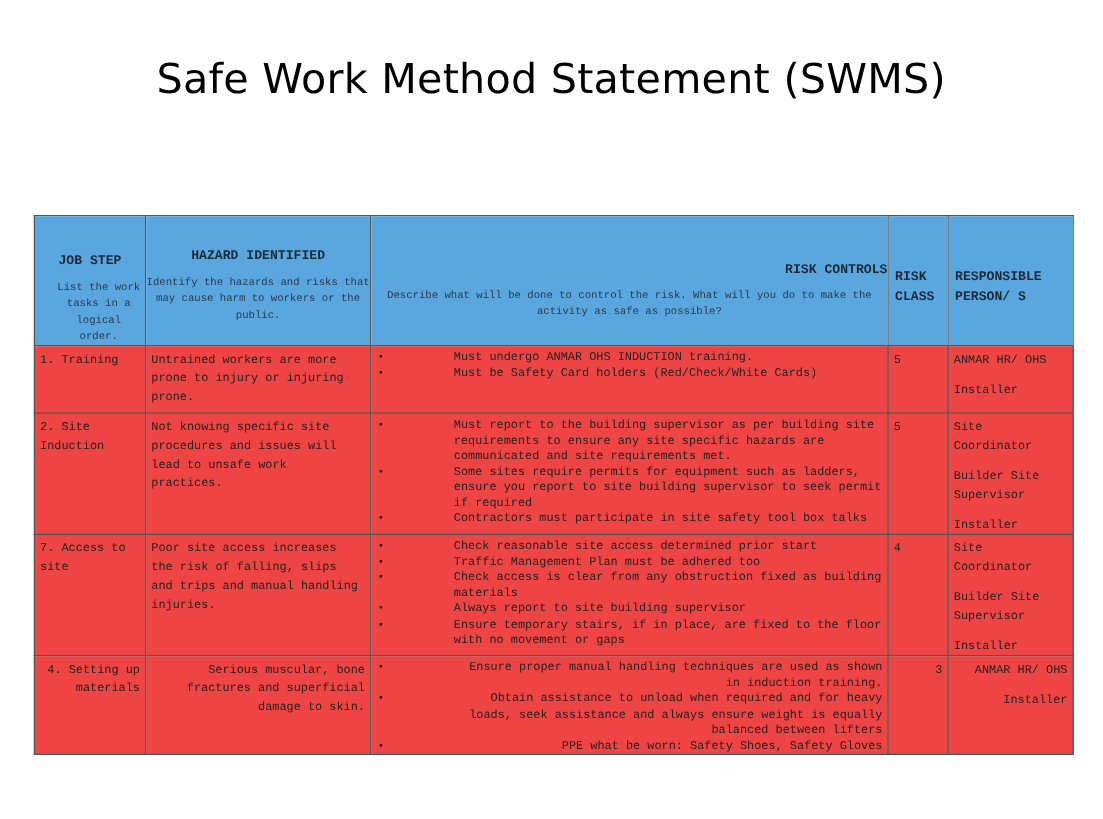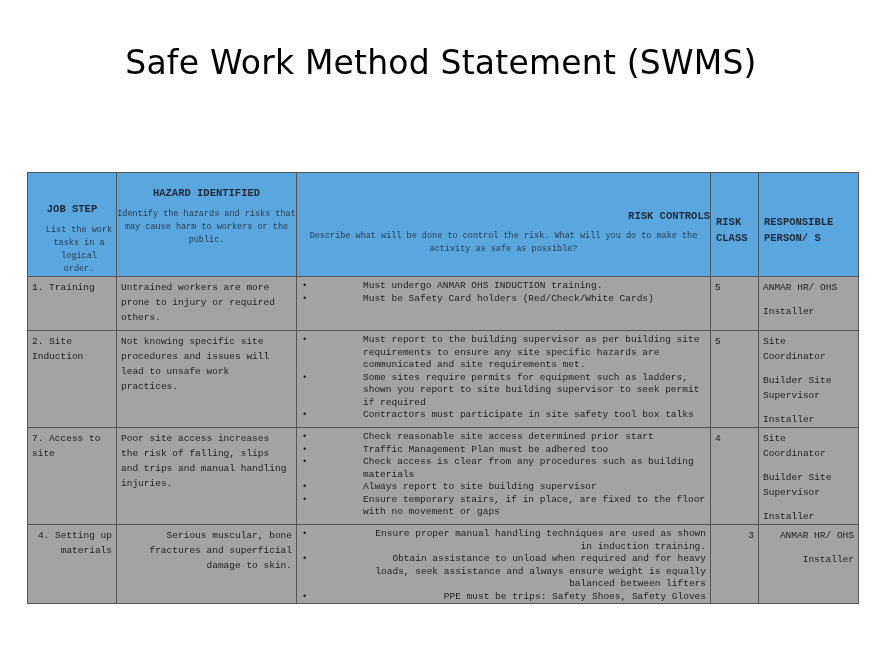--- a/index.html
+++ b/index.html
@@ -19,26 +19,26 @@
   }
   table.swms td, table.swms th {
     border: 1px solid #555; vertical-align: top; padding: 0;
   }
   th { background: #5aa7e0; color: #1d2a38; font-weight: normal; }
   .hcell { height: 89px; position: relative; }
   .hc-title { font-weight: bold; font-size: 10.5px; text-align: center; }
   .hc-sub { font-size: 8.5px; text-align: center; color: #2b3b4c; line-height: 13px; }
   .col-job .hc-title { padding-top: 30px; }
   .col-job .hc-sub { padding-top: 9px; padding-left:16px; padding-right:2px; }
-  .col-haz .hc-title { padding-top: 14px; }
+  .col-haz .hc-title { padding-top: 26px; }
   .col-haz .hc-sub { padding-top: 9px; }
   .col-ctrl .hc-title { padding-top: 37px; text-align: right; }
   .col-ctrl .hc-sub { padding-top: 8px; }
   .col-risk .hc-title, .col-resp .hc-title { text-align: left; padding-left: 5px; padding-top: 41px; line-height: 16px; }
-  td { background: #a3a3a3; font-size: 9.5px; line-height: 15px; }
+  td { background: #ef4444; font-size: 9.5px; line-height: 15px; }
   .cell-pad { padding: 3px 4px 0 4px; }
   ul.controls { margin: 0; padding: 3px 4px 0 22px; list-style: none; }
   ul.controls li { position: relative; line-height: 12.5px; padding-left: 44px; }
   ul.controls li::before { content: "\2022"; position: absolute; left: -17px; top: 0; font-size: 9px; }
   .resp-line { display: block; }
   .resp-gap { height: 9px; }
   tr.r1 td { height: 53px; }
   tr.r2 td { height: 92px; }
   tr.r3 td { height: 91px; }
   tr.r4 td { height: 55px; text-align: right; }
@@ -84,21 +84,21 @@
       </th>
     </tr>
   </thead>
   <tbody>
 
     <tr class="r1">
       <td>
           <div class="cell-pad">1. Training</div>
         </td>
       <td>
-          <div class="cell-pad">Untrained workers are more prone to injury or required others.</div>
+          <div class="cell-pad">Untrained workers are more prone to injury or injuring prone.</div>
         </td>
       <td>
         <ul class="controls">
           <li>Must undergo ANMAR OHS INDUCTION training.</li>
           <li>Must be Safety Card holders (Red/Check/White Cards)</li>
         </ul>
       </td>
       <td>
           <div class="cell-pad">5</div>
         </td>
@@ -114,21 +114,21 @@
     <tr class="r2">
       <td>
           <div class="cell-pad">2. Site Induction</div>
         </td>
       <td>
           <div class="cell-pad">Not knowing specific site procedures and issues will lead to unsafe work practices.</div>
         </td>
       <td>
         <ul class="controls">
           <li>Must report to the building supervisor as per building site requirements to ensure any site specific hazards are communicated and site requirements met.</li>
-          <li>Some sites require permits for equipment such as ladders, shown you report to site building supervisor to seek permit if required</li>
+          <li>Some sites require permits for equipment such as ladders, ensure you report to site building supervisor to seek permit if required</li>
           <li>Contractors must participate in site safety tool box talks</li>
         </ul>
       </td>
       <td>
           <div class="cell-pad">5</div>
         </td>
       <td>
         <div class="cell-pad">
           <span class="resp-line">Site Coordinator</span>
           <div class="resp-gap"></div>
@@ -143,21 +143,21 @@
       <td>
           <div class="cell-pad">7. Access to site</div>
         </td>
       <td>
           <div class="cell-pad">Poor site access increases the risk of falling, slips and trips and manual handling injuries.</div>
         </td>
       <td>
         <ul class="controls">
           <li>Check reasonable site access determined prior start</li>
           <li>Traffic Management Plan must be adhered too</li>
-          <li>Check access is clear from any procedures such as building materials</li>
+          <li>Check access is clear from any obstruction fixed as building materials</li>
           <li>Always report to site building supervisor</li>
           <li>Ensure temporary stairs, if in place, are fixed to the floor with no movement or gaps</li>
         </ul>
       </td>
       <td>
           <div class="cell-pad">4</div>
         </td>
       <td>
         <div class="cell-pad">
           <span class="resp-line">Site Coordinator</span>
@@ -173,21 +173,21 @@
       <td>
           <div class="cell-pad">4. Setting up materials</div>
         </td>
       <td>
           <div class="cell-pad">Serious muscular, bone fractures and superficial damage to skin.</div>
         </td>
       <td>
         <ul class="controls">
           <li>Ensure proper manual handling techniques are used as shown in induction training.</li>
           <li>Obtain assistance to unload when required and for heavy loads, seek assistance and always ensure weight is equally balanced between lifters</li>
-          <li>PPE must be trips: Safety Shoes, Safety Gloves</li>
+          <li>PPE what be worn: Safety Shoes, Safety Gloves</li>
         </ul>
       </td>
       <td>
           <div class="cell-pad">3</div>
         </td>
       <td>
         <div class="cell-pad">
           <span class="resp-line">ANMAR HR/ OHS</span>
           <div class="resp-gap"></div>
           <span class="resp-line">Installer</span>

